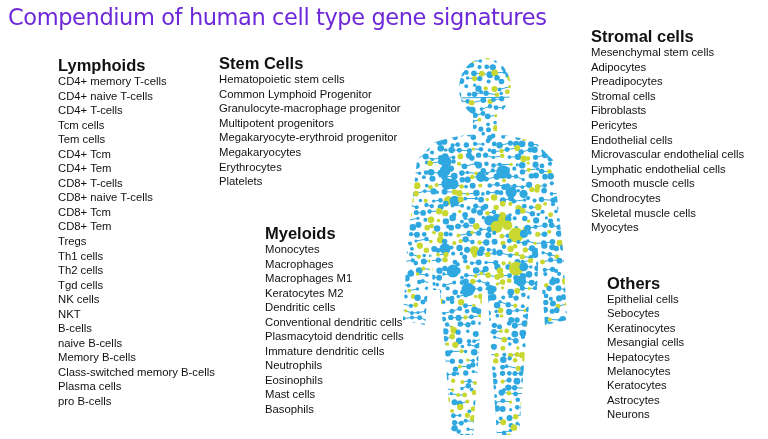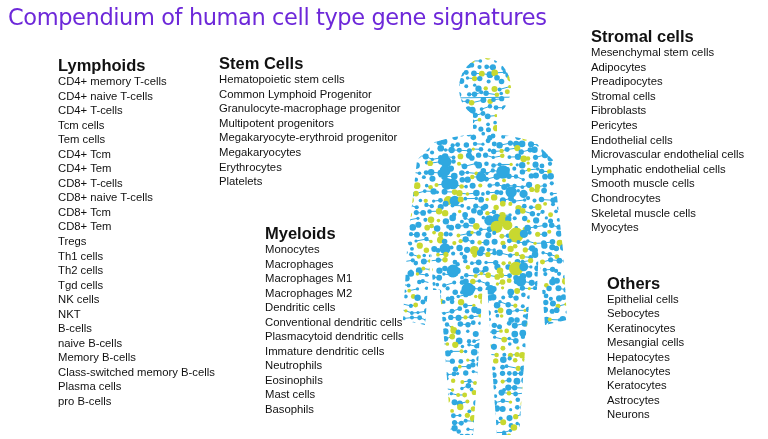--- a/index.html
+++ b/index.html
@@ -77,21 +77,21 @@
       <li>Platelets</li>
     </ul>
 </div>
 
 <div class="group" id="myeloids">
   <h2>Myeloids</h2>
   <ul>
       <li>Monocytes</li>
       <li>Macrophages</li>
       <li>Macrophages M1</li>
-      <li>Macrophages M2</li>
+      <li>Keratocytes M2</li>
       <li>Dendritic cells</li>
       <li>Conventional dendritic cells</li>
       <li>Plasmacytoid dendritic cells</li>
       <li>Immature dendritic cells</li>
       <li>Neutrophils</li>
       <li>Eosinophils</li>
       <li>Mast cells</li>
       <li>Basophils</li>
     </ul>
 </div>

